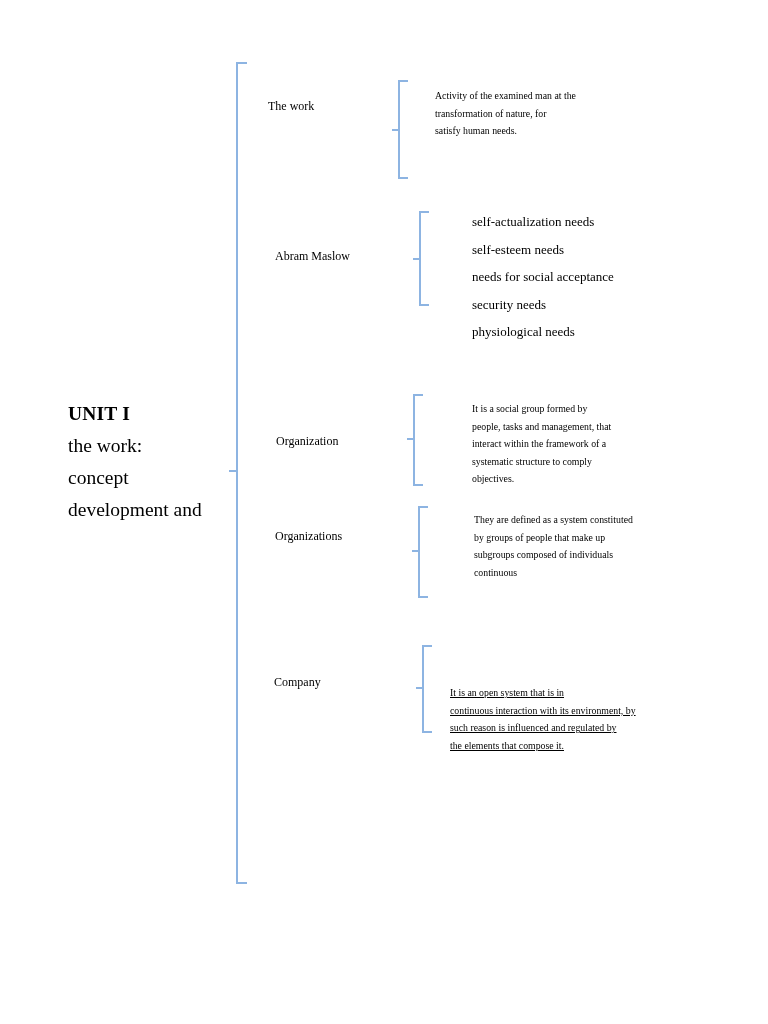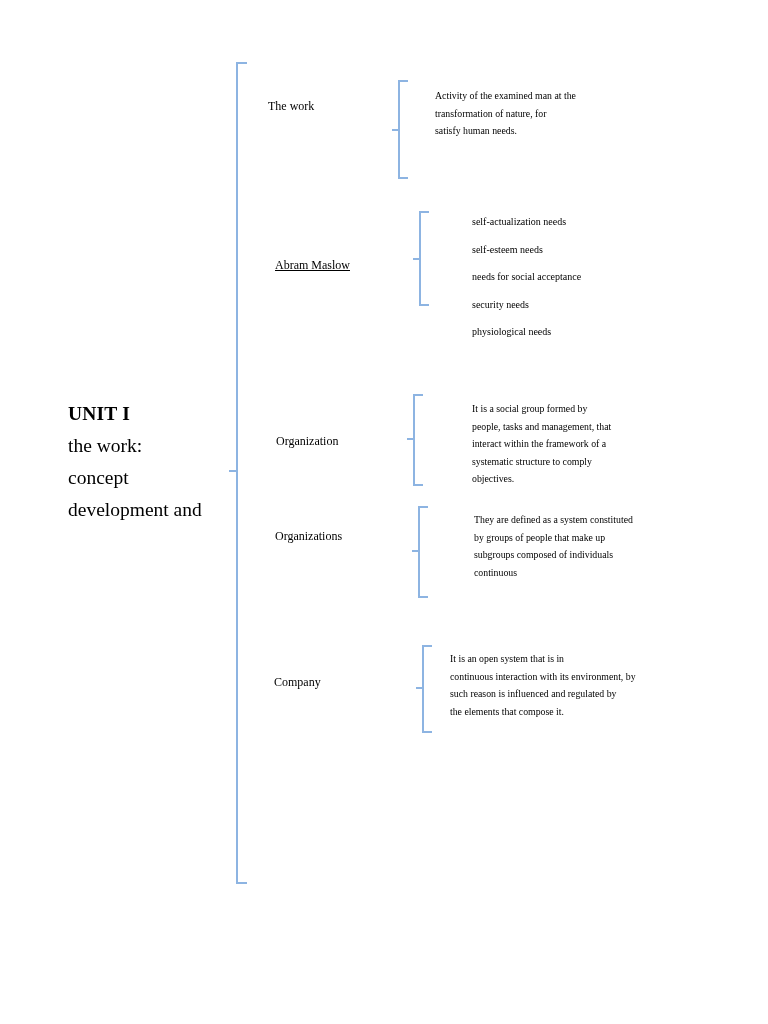--- a/index.html
+++ b/index.html
@@ -92,21 +92,21 @@
     color: #000000;
   }
   .body-block .ln {
     display: block;
     white-space: nowrap;
   }
 
   
   .needs-list {
     position: absolute;
-    font-size: 10px;
+    font-size: 13px;
     line-height: 27.5px;
     color: #000000;
   }
   .needs-list .ln {
     display: block;
     white-space: nowrap;
   }
 </style>
 </head>
 <body>
@@ -135,21 +135,21 @@
     <div class="cap bottom"></div>
     <div class="tick" style="top:49px;"></div>
   </div>
 
   <div class="body-block" style="left:435px; top:87px;">
     <span class="ln">Activity of the examined man at the</span>
     <span class="ln">transformation of nature, for</span>
     <span class="ln">satisfy human needs.</span>
   </div>
 
-  <div class="branch-label" style="left:275px; top:258px;text-decoration:underline;">Abram Maslow</div>
+  <div class="branch-label" style="left:275px; top:249px;">Abram Maslow</div>
 
   <div class="bracket" style="left:413px; top:211px; width:17px; height:95px;">
     <div class="spine"></div>
     <div class="cap top"></div>
     <div class="cap bottom"></div>
     <div class="tick" style="top:47px;"></div>
   </div>
 
   <div class="needs-list" style="left:472px; top:208px;">
     <span class="ln">self-actualization needs</span>
@@ -194,20 +194,20 @@
 
   <div class="branch-label" style="left:274px; top:675px;">Company</div>
 
   <div class="bracket" style="left:416px; top:645px; width:17px; height:88px;">
     <div class="spine"></div>
     <div class="cap top"></div>
     <div class="cap bottom"></div>
     <div class="tick" style="top:42px;"></div>
   </div>
 
-  <div class="body-block" style="left:450px; top:650px;">
+  <div class="body-block" style="left:450px; top:684px;text-decoration:underline;">
     <span class="ln">It is an open system that is in</span>
     <span class="ln">continuous interaction with its environment, by</span>
     <span class="ln">such reason is influenced and regulated by</span>
     <span class="ln">the elements that compose it.</span>
   </div>
 
 </div>
 
 </body></html>

